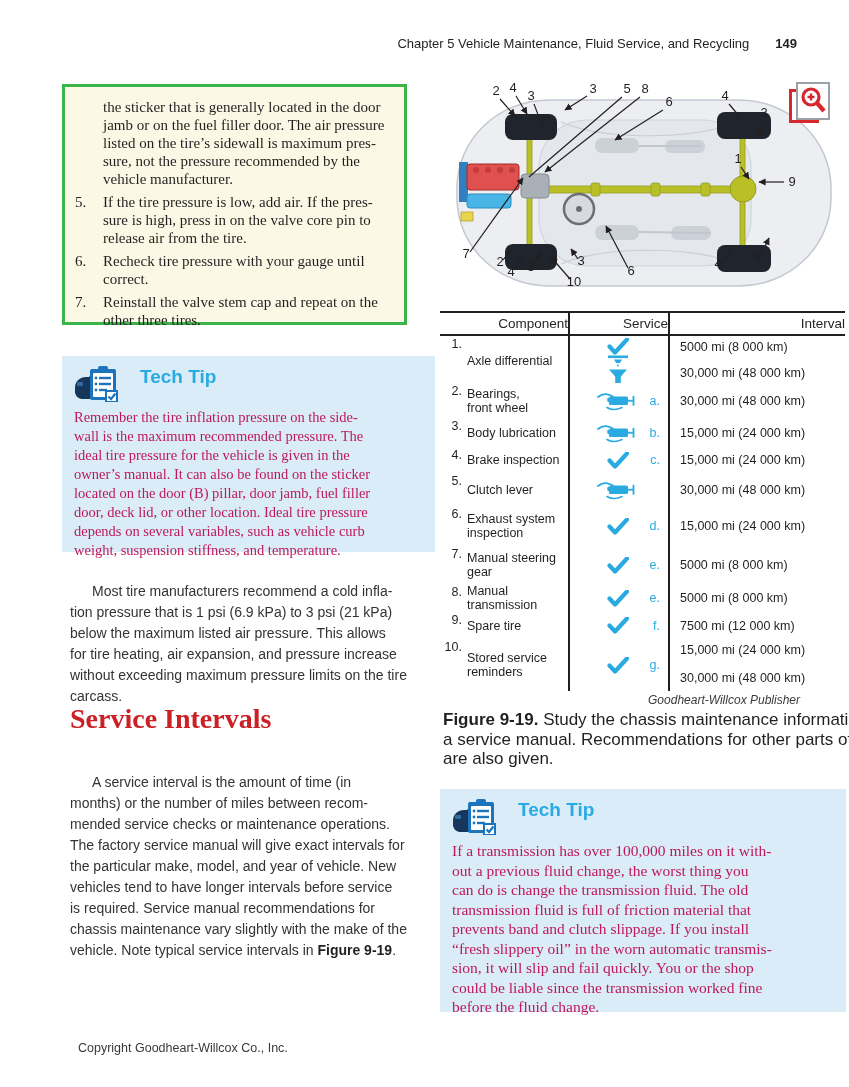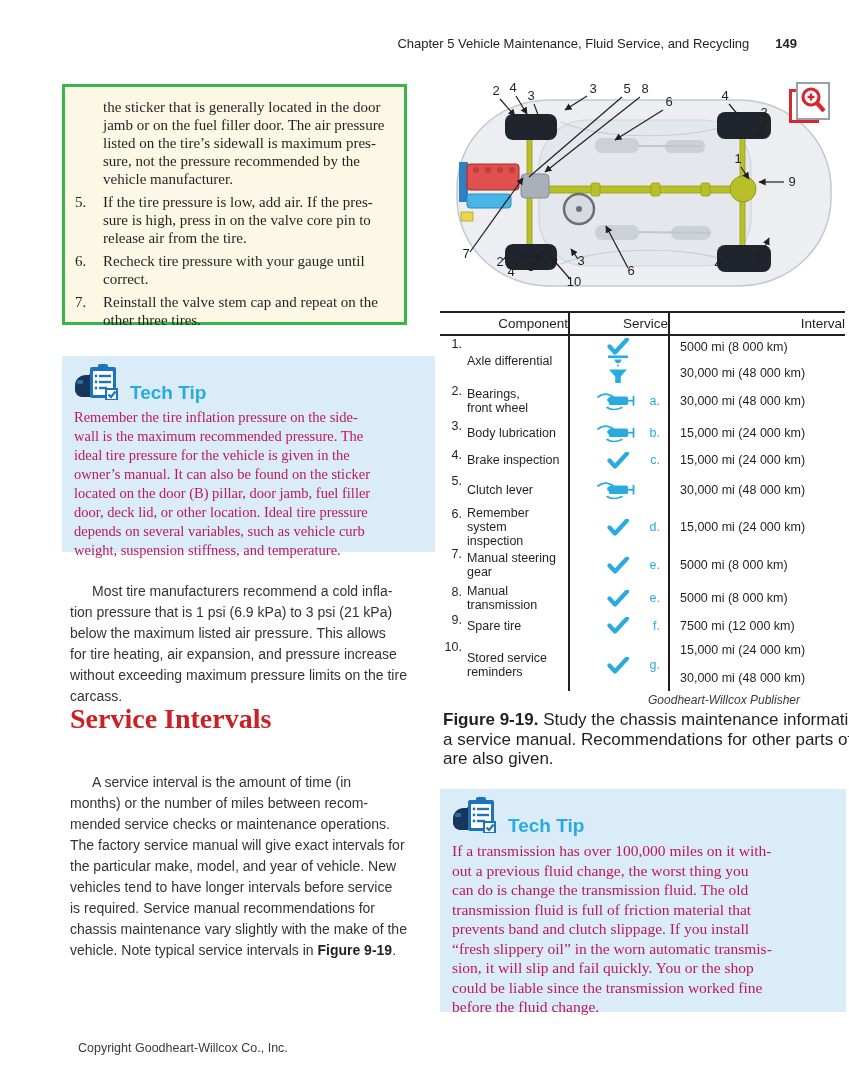--- a/index.html
+++ b/index.html
@@ -25,21 +25,21 @@
   .pitem { display:flex; margin-top:5px; }
   .pitem .pnum { width:22px; flex:none; }
   .pitem .ptext { white-space:pre; margin-left:6px; }
 
   
   .tech-tip {
     background:#d9ecf8; padding:10px 14px 10px 12px;
   }
   .tip-left { left:62px; top:356px; width:373px; height:196px; }
   .tip-right { left:440px; top:789px; width:406px; height:223px; }
-  .tip-head { display:flex; align-items:flex-end; gap:10px; height:38px; }
+  .tip-head { display:flex; align-items:flex-start; gap:20px; height:38px; }
   .tip-title { color:#29abe2; font-weight:bold; font-size:19px; }
   .tip-body {
     font-family:"Liberation Serif", serif; color:#be185d;
     white-space:pre; margin-top:4px;
   }
   .tip-left .tip-body { font-size:14.5px; line-height:19px; }
   .tip-right .tip-body { font-size:15.5px; line-height:19.5px; }
 
   
   .para { white-space:pre; font-size:14px; line-height:21px; color:#333; }
@@ -380,21 +380,21 @@
             <path d="M11 17.5 C16 20.5 22 19.5 26 17.5" fill="none" stroke="#29abe2" stroke-width="1.6" stroke-linecap="round"></path>
           </svg>
         </div>
         <div class="c-int">
           <div>30,000 mi (48 000 km)</div>
         </div>
       </div>
       <div class="t-row" style="height: 40px;">
         <div class="c-comp">
           <span class="rnum">6.</span>
-          <span class="rlabel">Remember system
+          <span class="rlabel">Exhaust system
 inspection</span>
         </div>
         <div class="c-serv">
           <svg width="22" height="17" viewBox="0 0 22 17">
             <path d="M2.5 8.5 L8 14.5 L20 1.5" fill="none" stroke="#29abe2" stroke-width="4.2" stroke-linecap="round" stroke-linejoin="round"></path>
           </svg>
           <span class="letter">d.</span>
         </div>
         <div class="c-int">
           <div>15,000 mi (24 000 km)</div>

